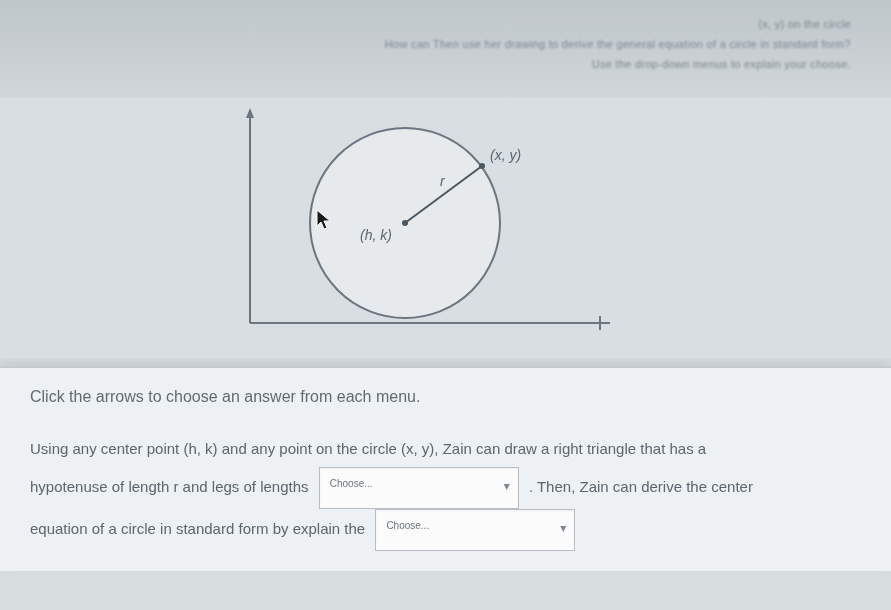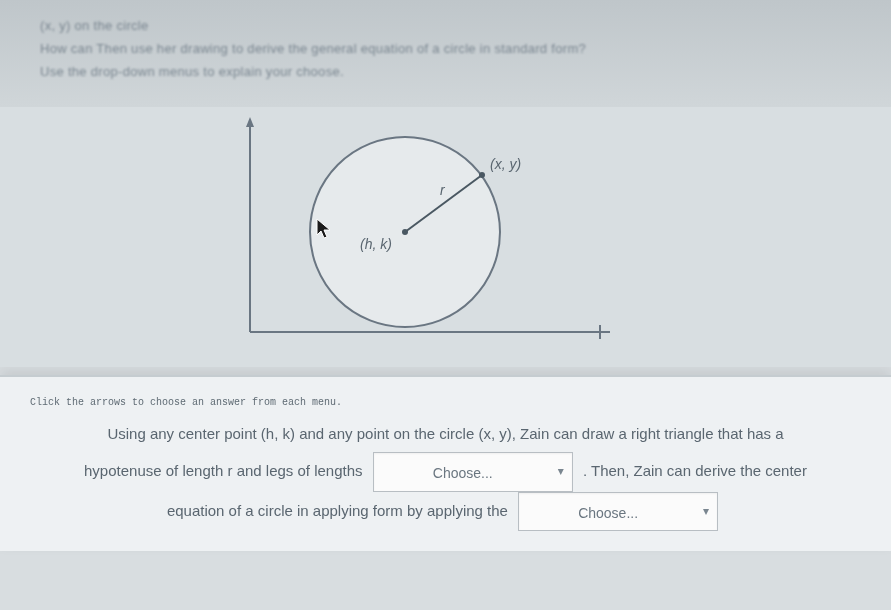--- a/index.html
+++ b/index.html
@@ -11,24 +11,25 @@
       overflow: hidden;
       color: #4a5862;
     }
     .top-section {
       padding: 10px 40px 20px 40px;
       background: linear-gradient(to bottom, #bfc6ca 0%, #d0d6d9 100%);
       filter: blur(0.3px);
     }
     .blurred-text {
       color: #7a8690;
-      font-size: 13px;
+      font-size: 11px;
       margin: 8px 0;
       letter-spacing: 0.3px;
       filter: blur(0.8px);
+      text-align: right;
     }
     .diagram-area {
       background: #d8dee1;
       padding: 10px 0 20px 230px;
       position: relative;
       height: 260px;
     }
     .axes {
       position: absolute;
       left: 230px;
@@ -38,37 +39,35 @@
     }
     .bottom-section {
       background: #eef1f3;
       padding: 20px 30px;
       border-top: 2px solid #c5ccd0;
       box-shadow: 0 -6px 12px rgba(0,0,0,0.08);
       margin-top: 8px;
     }
     .instruction {
       color: #5f6b74;
-      font-size: 10px;
-      margin-bottom: 8px;
-      font-family: Liberation Mono, monospace;
+      font-size: 16px;
+      margin-bottom: 25px;
     }
     .body-text {
       color: #5a6670;
       font-size: 15px;
       line-height: 2.4;
-      text-align: center;
     }
     .dropdown {
       display: inline-block;
       background: #fbfbfb;
       border: 1px solid #b8bec3;
-      padding: 4px 30px 0 10px;
+      padding: 4px 30px 12px 10px;
       margin: 0 6px;
-      font-size: 14px;
+      font-size: 10px;
       color: #6a7680;
       position: relative;
       min-width: 150px;
       vertical-align: middle;
       cursor: pointer;
       box-shadow: inset 0 1px 2px rgba(0,0,0,0.05);
     }
     .dropdown::after {
       content: "▾";
       position: absolute;
@@ -131,18 +130,18 @@
   <div class="instruction">Click the arrows to choose an answer from each menu.</div>
   <div class="body-text">
     <span>Using any center point (h, k) and any point on the circle (x, y), Zain can draw a right triangle that has a</span>
     <br>
     <span>hypotenuse of length r and legs of lengths</span>
     <span class="dropdown dd-wide">
       <span>Choose...</span>
     </span>
     <span>. Then, Zain can derive the center</span>
     <br>
-    <span>equation of a circle in applying form by applying the</span>
+    <span>equation of a circle in standard form by explain the</span>
     <span class="dropdown dd-wide">
       <span>Choose...</span>
     </span>
   </div>
 </div>
 
 </body></html>

